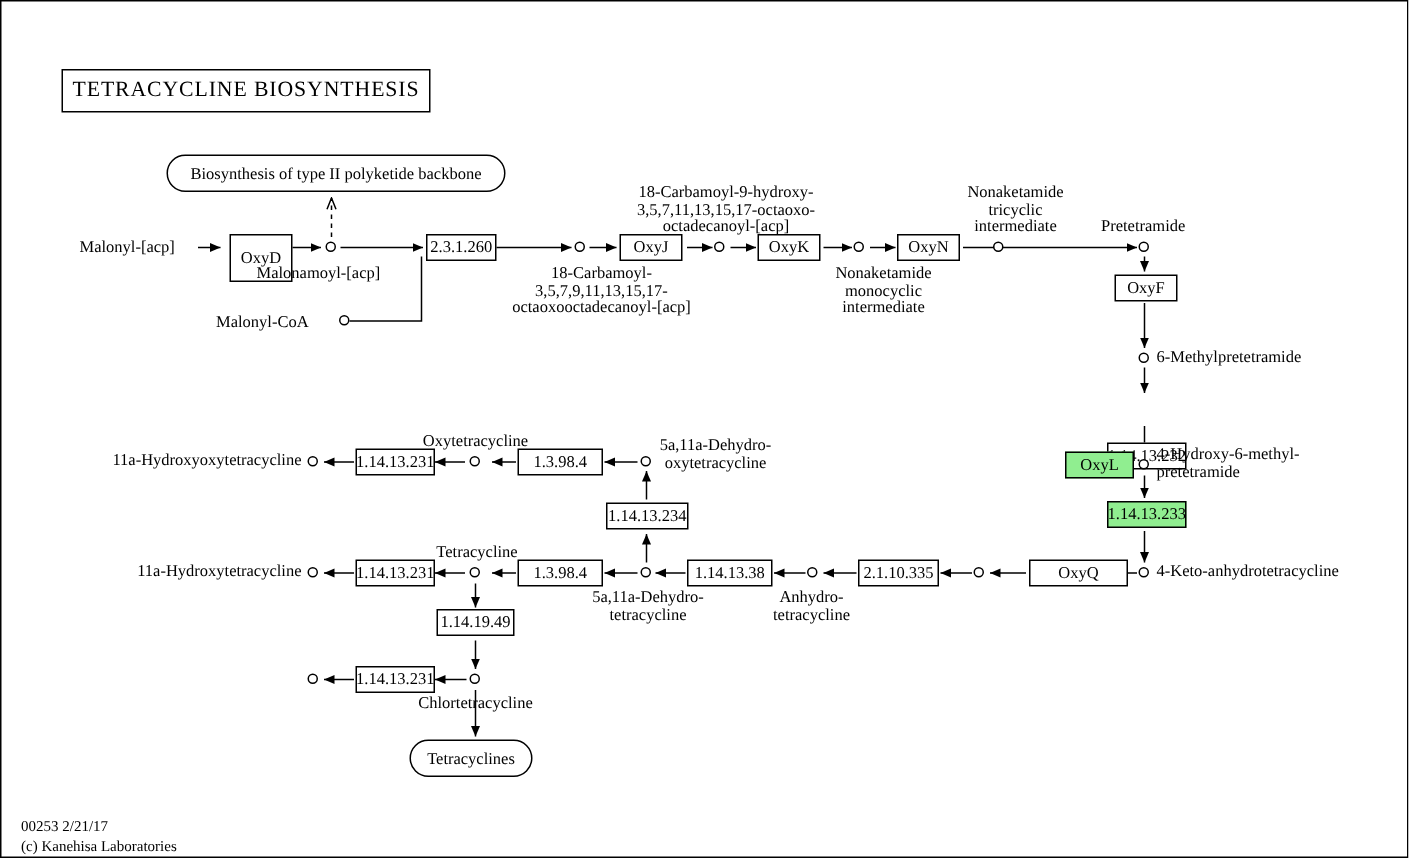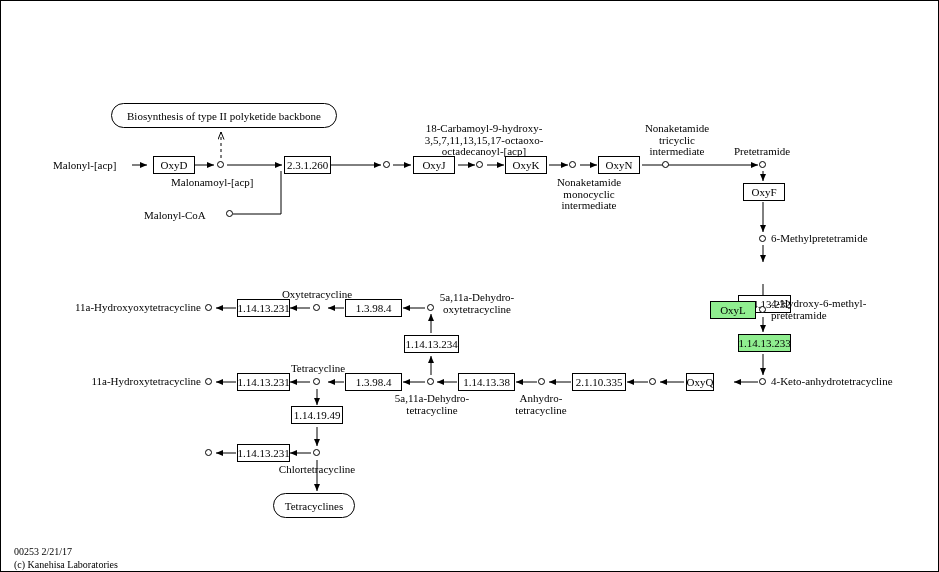--- a/index.html
+++ b/index.html
@@ -99,20 +99,21 @@
     border-radius: 50%;
     background: #ffffff;
     box-sizing: border-box;
   }
 </style>
 </head>
 <body>
 
 <div id="page">
 
+  <div class="title-box">TETRACYCLINE  BIOSYNTHESIS</div>
 
   <svg class="lines" viewBox="0 0 939 572">
     <defs>
       <marker id="arr" markerWidth="8" markerHeight="8" refX="7" refY="3" orient="auto" markerUnits="userSpaceOnUse">
         <path d="M0,0 L7,3 L0,6 z" fill="#000000"></path>
       </marker>
       <marker id="arrOpen" markerWidth="9" markerHeight="9" refX="8" refY="3.5" orient="auto" markerUnits="userSpaceOnUse">
         <path d="M0.5,0.5 L8,3.5 L0.5,6.5" fill="none" stroke="#000000" stroke-width="1"></path>
       </marker>
     </defs>
@@ -184,30 +185,30 @@
       <line x1="310" y1="452" x2="289" y2="452" marker-end="url(#arr)"></line>
       <line x1="235" y1="452" x2="215" y2="452" marker-end="url(#arr)"></line>
 
       <line x1="316" y1="459" x2="316" y2="490" marker-end="url(#arr)"></line>
     </g>
   </svg>
 
   <div class="round-box" style="left:110px; top:102px; width:226px; height:25px;">Biosynthesis of type II polyketide backbone</div>
   <div class="round-box" style="left:272px; top:492px; width:82px; height:25px;">Tetracyclines</div>
 
-  <div class="node" style="left:152px; top:155px; width:42px; height:18px;">OxyD</div>
+  <div class="node" style="left:152px; top:155px; width:42px; height:32px;">OxyD</div>
   <div class="node" style="left:283px; top:155px; width:47px; height:18px;">2.3.1.260</div>
   <div class="node" style="left:412px; top:155px; width:42px; height:18px;">OxyJ</div>
   <div class="node" style="left:504px; top:155px; width:42px; height:18px;">OxyK</div>
   <div class="node" style="left:597px; top:155px; width:42px; height:18px;">OxyN</div>
   <div class="node" style="left:742px; top:182px; width:42px; height:18px;">OxyF</div>
   <div class="node" style="left:737px; top:262px; width:53px; height:18px;margin-top:32px;">1.14.13.232</div>
   <div class="node green" style="left:709px; top:300px; width:46px; height:18px;">OxyL</div>
   <div class="node green" style="left:737px; top:333px; width:53px; height:18px;">1.14.13.233</div>
-  <div class="node" style="left:685px; top:372px; width:28px; height:18px;">OxyQ</div>
+  <div class="node" style="left:685px; top:372px; width:66px; height:18px;">OxyQ</div>
   <div class="node" style="left:571px; top:372px; width:54px; height:18px;">2.1.10.335</div>
   <div class="node" style="left:457px; top:372px; width:57px; height:18px;">1.14.13.38</div>
   <div class="node" style="left:344px; top:372px; width:57px; height:18px;">1.3.98.4</div>
   <div class="node" style="left:344px; top:298px; width:57px; height:18px;">1.3.98.4</div>
   <div class="node" style="left:403px; top:334px; width:55px; height:18px;">1.14.13.234</div>
   <div class="node" style="left:236px; top:298px; width:53px; height:18px;">1.14.13.231</div>
   <div class="node" style="left:236px; top:372px; width:53px; height:18px;">1.14.13.231</div>
   <div class="node" style="left:236px; top:443px; width:53px; height:18px;">1.14.13.231</div>
   <div class="node" style="left:290px; top:405px; width:52px; height:18px;text-align:center;">1.14.19.49</div>
 
@@ -229,20 +230,25 @@
   <div class="circle" style="left:312px; top:303px;"></div>
   <div class="circle" style="left:312px; top:448px;"></div>
   <div class="circle" style="left:204px; top:377px;"></div>
   <div class="circle" style="left:204px; top:303px;"></div>
   <div class="circle" style="left:204px; top:448px;"></div>
 
   <div class="label" style="left:52px; top:159px;">Malonyl-[acp]</div>
   <div class="label" style="left:170px; top:176px;">Malonamoyl-[acp]</div>
   <div class="label" style="left:143px; top:209px;">Malonyl-CoA</div>
 
+  <div class="label center" style="left:330px; top:176px; width:140px;">
+    <div>18-Carbamoyl-</div>
+    <div>3,5,7,9,11,13,15,17-</div>
+    <div>octaoxooctadecanoyl-[acp]</div>
+  </div>
 
   <div class="label center" style="left:412px; top:122px; width:142px;">
     <div>18-Carbamoyl-9-hydroxy-</div>
     <div>3,5,7,11,13,15,17-octaoxo-</div>
     <div>octadecanoyl-[acp]</div>
   </div>
 
   <div class="label center" style="left:533px; top:176px; width:110px;">
     <div>Nonaketamide</div>
     <div>monocyclic</div>

